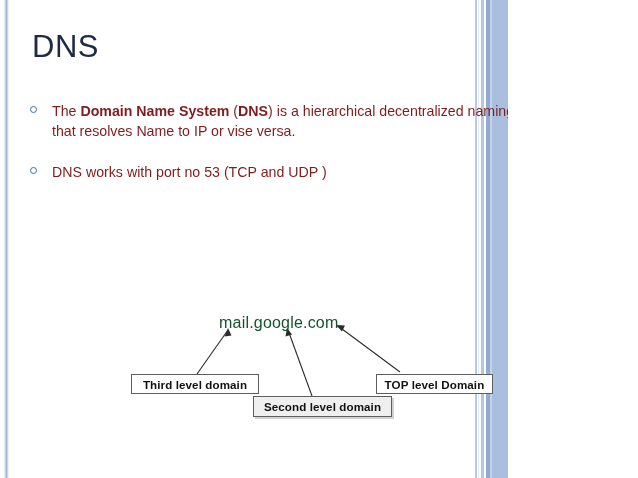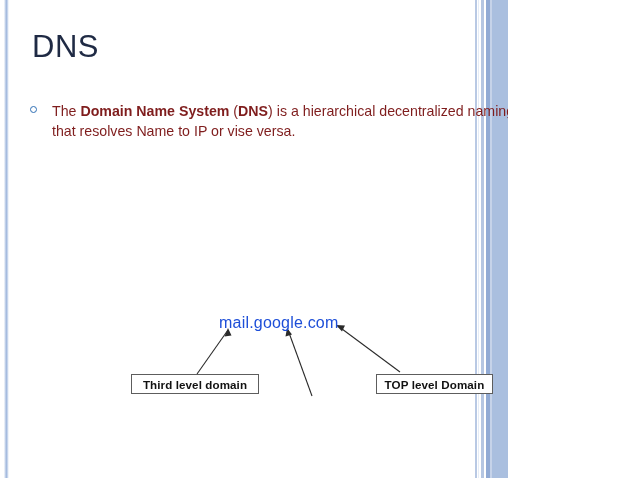--- a/index.html
+++ b/index.html
@@ -106,21 +106,21 @@
   .dom-label {
     position: absolute;
     font-size: 14.5px;
     color: #2b2b2b;
     white-space: nowrap;
   }
   #url-text {
     left: 219px;
     top: 14px;
     font-size: 16px;
-    color: #1d4ed8;
+    color: #14532d;
     letter-spacing: 0.2px;
   }
 
   .dom-box {
     position: absolute;
     border: 1px solid #5d5d5d;
     background: #ffffff;
     font-size: 11.6px;
     font-weight: 700;
     color: #111111;
@@ -169,20 +169,24 @@
 
   <div id="title">DNS</div>
 
   <div id="bullets">
 
     <div class="bullet-row">
       <span class="bullet-mark"></span>
       <span class="bullet-text"><span>The </span><b>Domain Name System</b><span> (</span><b>DNS</b><span>) is a hierarchical decentralized naming system that resolves Name to IP or vise versa.</span></span>
     </div>
 
+    <div class="bullet-row">
+      <span class="bullet-mark"></span>
+      <span class="bullet-text"><span>DNS works with port no 53 (TCP and UDP )</span></span>
+    </div>
 
 
   </div>
 
   <div id="diagram">
 
     <svg width="560" height="130">
 
       <g>
         <line x1="197" y1="74" x2="228" y2="30" stroke="#2b2b2b" stroke-width="1.1"></line>
@@ -199,18 +203,19 @@
         <polygon points="336,25 345,25.5 342,31.5" fill="#2b2b2b"></polygon>
       </g>
     </svg>
 
     <div class="dom-label" id="url-text">mail.google.com</div>
 
     <div class="dom-box" id="box-top">TOP level Domain</div>
 
     <div class="dom-box" id="box-third">Third level domain</div>
 
+    <div class="dom-box" id="box-second">Second level domain</div>
 
   </div>
 
   <div id="accent-circle"></div>
 
 </div>
 
 </body></html>

